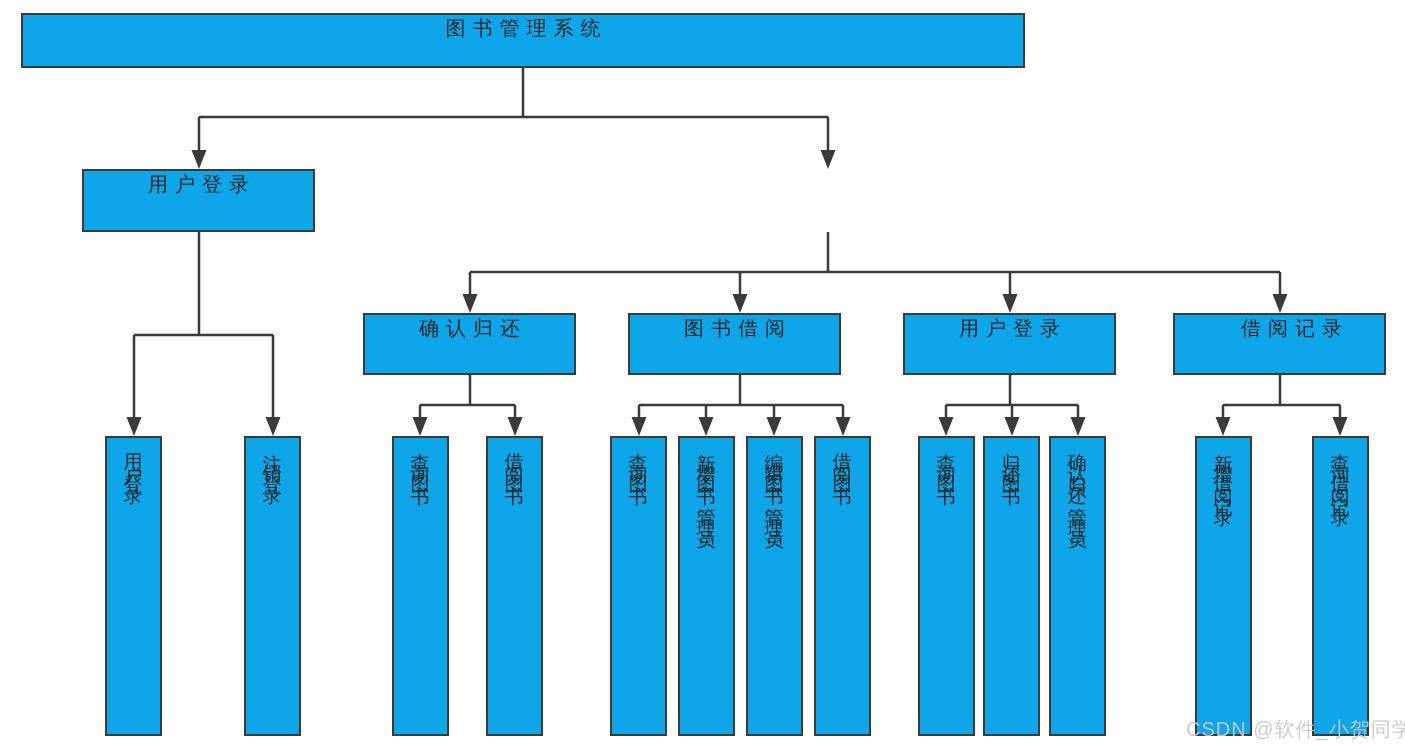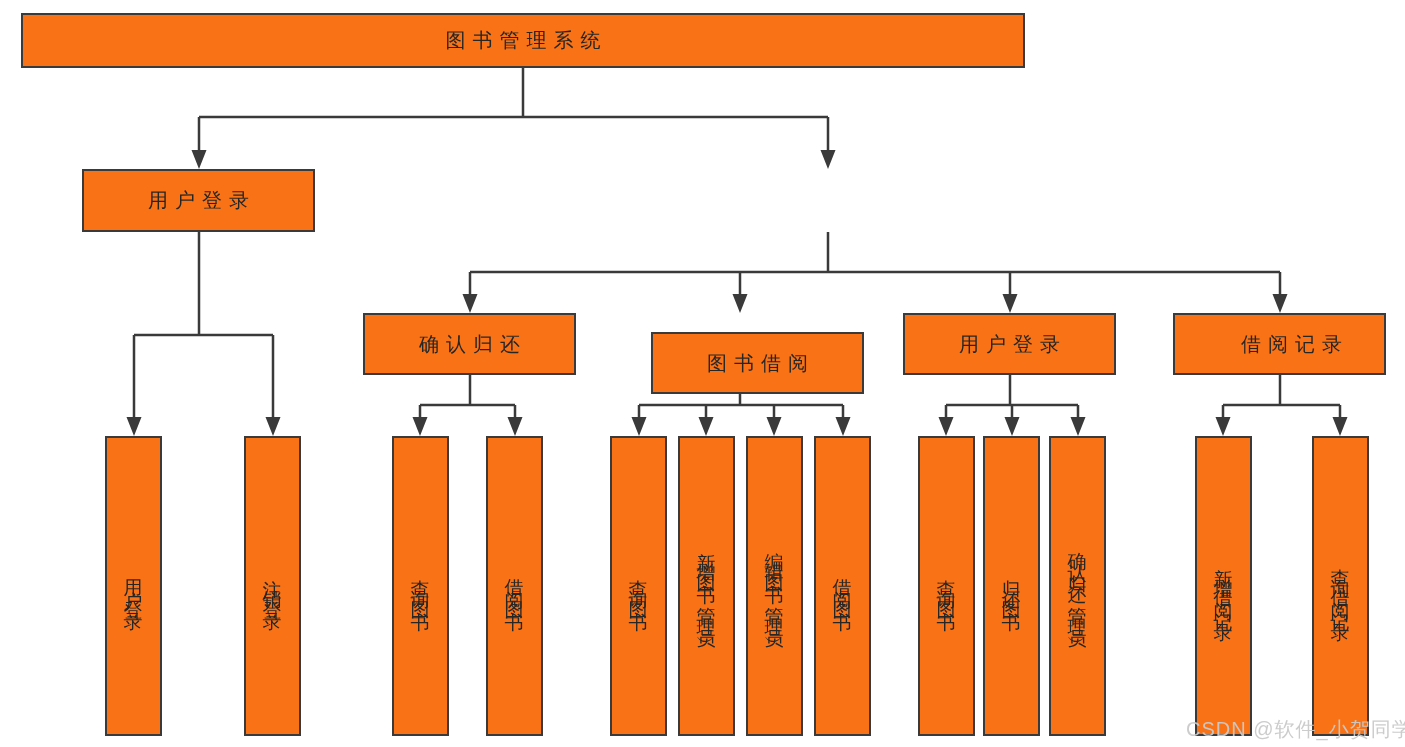--- a/index.html
+++ b/index.html
@@ -8,22 +8,22 @@
     width:1405px;height:747px;
     background:#ffffff;
     font-family:"Liberation Sans","DejaVu Sans",sans-serif;
     overflow:hidden;
   }
   #connectors{position:absolute;left:0;top:0;width:1405px;height:747px;pointer-events:none;}
   .node{
     position:absolute;
     box-sizing:border-box;
     border:2px solid #3a3a3a;
-    background:#f97316;
-    display:flex;align-items:center;justify-content:center;
+    background:#0ea5e9;
+    display:flex;justify-content:center;
     color:#262626;
   }
   .hlabel{
     font-size:20px;
     letter-spacing:7px;
     text-indent:7px;
     white-space:nowrap;
   }
   .box-root{left:21px;top:13px;width:1004px;height:55px;}
   .box-l2{top:169px;width:233px;height:63px;}
@@ -74,21 +74,21 @@
     <span class="hlabel">图书管理系统</span>
   </div>
 
   <div class="node box-l2" style="left:82px;">
     <span class="hlabel">用户登录</span>
   </div>
 
   <div class="node box-l3" style="left:363px;">
     <span class="hlabel">确认归还</span>
   </div>
-  <div class="node box-l3" style="left:651px;margin-top:19px;">
+  <div class="node box-l3" style="left:628px;">
     <span class="hlabel">图书借阅</span>
   </div>
   <div class="node box-l3" style="left:903px;">
     <span class="hlabel">用户登录</span>
   </div>
   <div class="node box-l3" style="left:1173px;padding-left:24px;">
     <span class="hlabel">借阅记录</span>
   </div>
 
   <div class="node leaf" style="left:105px;">

